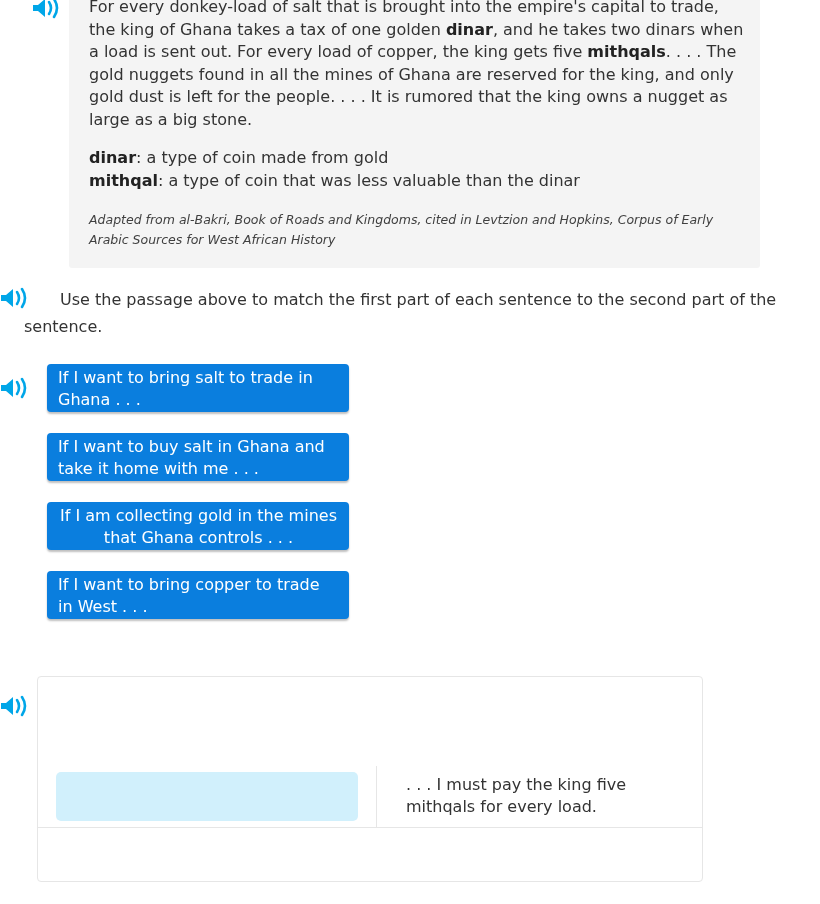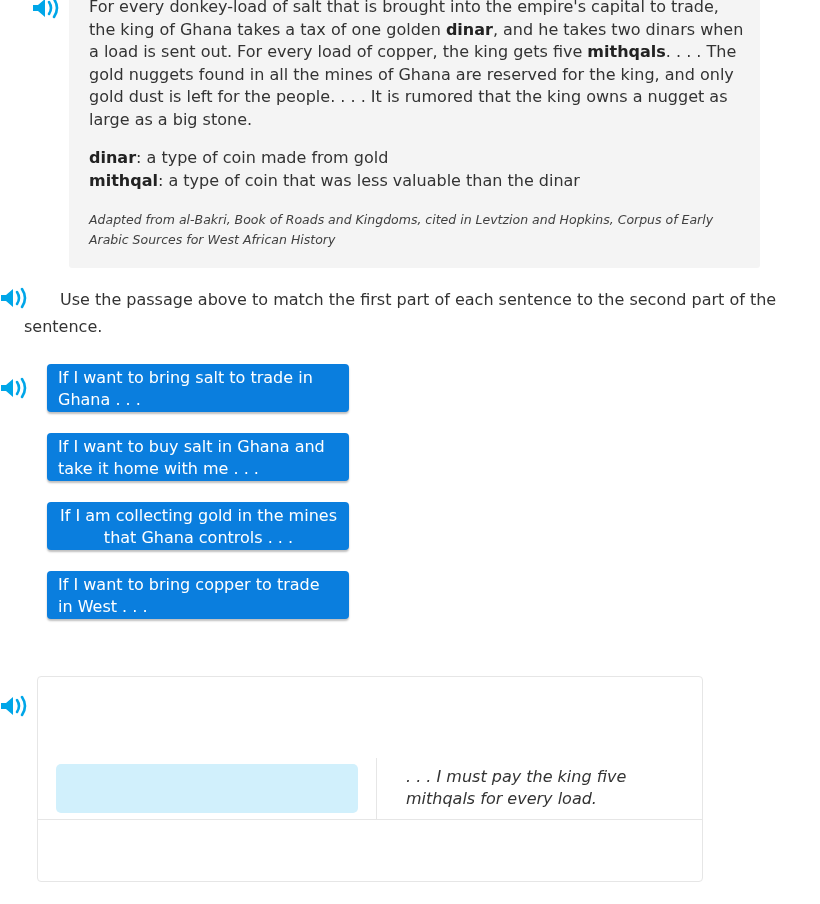--- a/index.html
+++ b/index.html
@@ -124,19 +124,19 @@
 
 <div class="speaker" style="left:0px; top:695px;">
   <svg width="28" height="22" viewBox="0 0 28 22">
     <path d="M1 8 h5 l7 -6 v18 l-7 -6 h-5 z" fill="#00a6e8"></path>
     <path d="M17 5 q4 6 0 12" stroke="#00a6e8" stroke-width="2.6" fill="none" stroke-linecap="round"></path>
     <path d="M22 2 q6 9 0 18" stroke="#00a6e8" stroke-width="2.6" fill="none" stroke-linecap="round"></path>
   </svg>
 </div>
 
 <div class="match-table">
-  <div class="match-row" style="top:81px; height:62px;font-style:italic;">
+  <div class="match-row" style="top:89px; height:62px;">
     <div class="drop-cell">
       <div class="drop-zone" style="top:6px;"></div>
     </div>
     <div class="answer-text" style="top:8px;">. . . I must pay the king five mithqals for every load.</div>
   </div>
 </div>
 
 </body></html>

